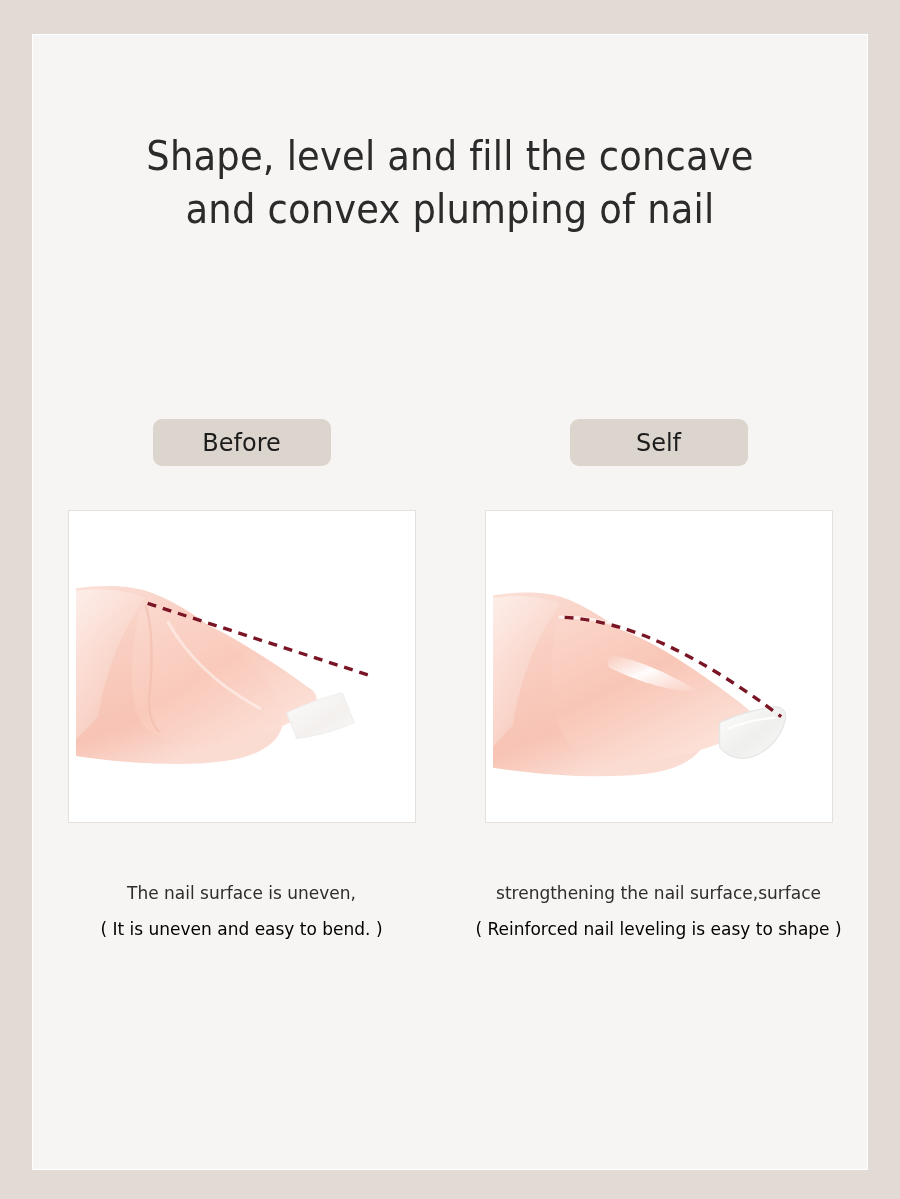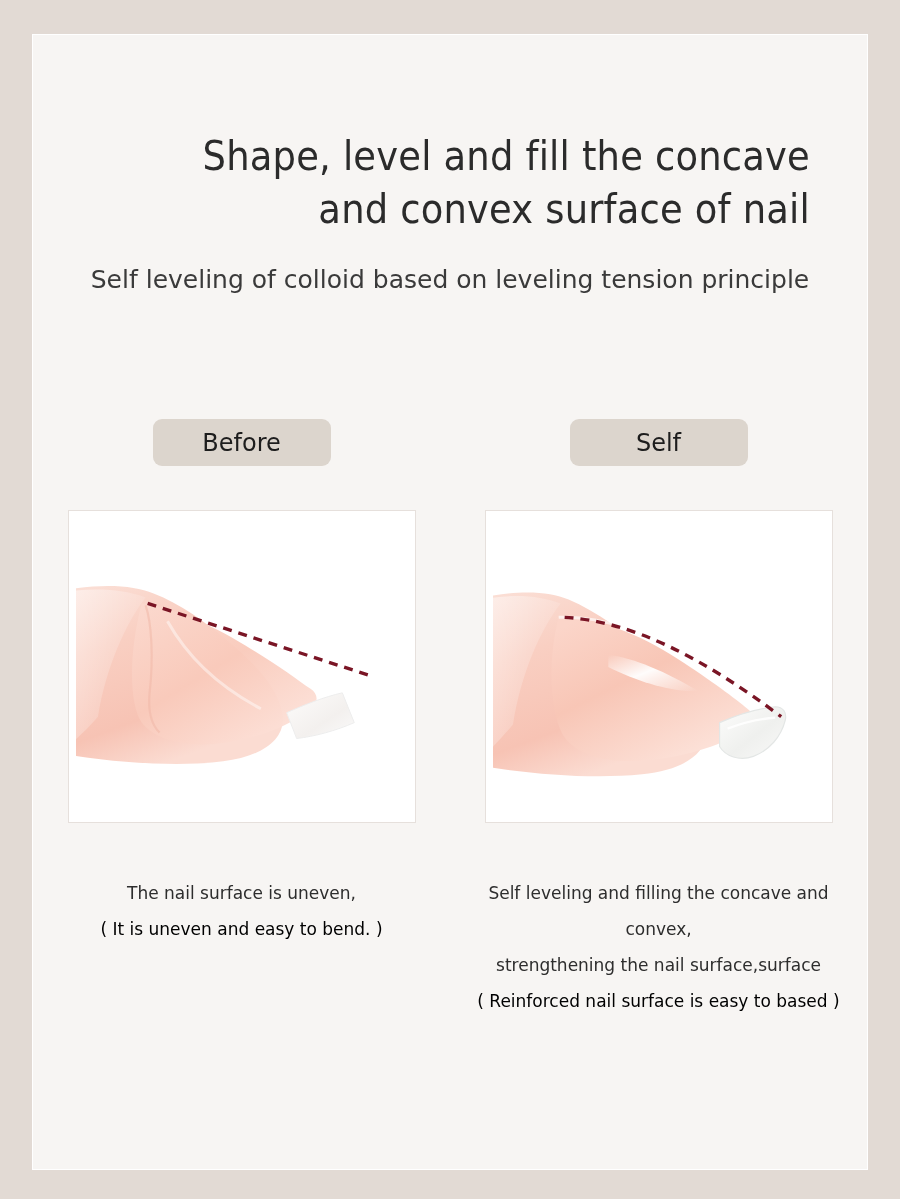--- a/index.html
+++ b/index.html
@@ -43,21 +43,20 @@
   .title {
     font-size: 41px;
     line-height: 53px;
     color: #2b2b2b;
     font-weight: 400;
     letter-spacing: 0.2px;
     margin: 0 auto;
     width: 720px;
     font-family: "DejaVu Sans", "Liberation Sans", sans-serif;
     font-stretch: condensed;
-    text-align: right;
   }
   .title .line { display: block; }
   .subtitle {
     margin-top: 28px;
     font-size: 25px;
     line-height: 32px;
     color: #3a3a3a;
     font-weight: 400;
     font-family: "DejaVu Sans", "Liberation Sans", sans-serif;
   }
@@ -130,23 +129,22 @@
 </style>
 </head>
 <body>
 
 <div class="page-frame">
   <div class="card">
 
     <div class="headings">
       <h1 class="title">
         <span class="line">Shape, level and fill the concave</span>
-        <span class="line">and convex surface of nail</span>
+        <span class="line">and convex plumping of nail</span>
       </h1>
-      <div class="subtitle">Self leveling of colloid based on leveling tension principle</div>
     </div>
 
     <div class="compare">
 
       <div class="col col-left">
         <div class="badge">
           <span>Before</span>
         </div>
 
         <div class="photo-frame">
@@ -258,21 +256,20 @@
               <path d="M 228 206 C 246 198 266 192 284 190 C 292 190 296 196 294 204
                        C 290 220 278 234 262 240 C 248 245 234 240 228 230 Z" fill="url(#atip)" stroke="#e3e6e5" stroke-width="1.2"></path>
               <path d="M 236 212 C 252 206 270 202 284 201" fill="none" stroke="#ffffff" stroke-width="2.4" opacity="0.85"></path>
 
               <path d="M 72 100 C 140 104 210 140 290 200" fill="none" stroke="#7a1525" stroke-width="3.4" stroke-dasharray="9 7" stroke-linecap="butt"></path>
             </svg>
           </div>
         </div>
 
         <div class="caption">
-          <span class="cline">Self leveling and filling the concave and convex,</span>
           <span class="cline">strengthening the nail surface,surface</span>
-          <span class="cline accent">( Reinforced nail surface is easy to based )</span>
+          <span class="cline accent">( Reinforced nail leveling is easy to shape )</span>
         </div>
       </div>
 
     </div>
   </div>
 </div>
 
 </body></html>

